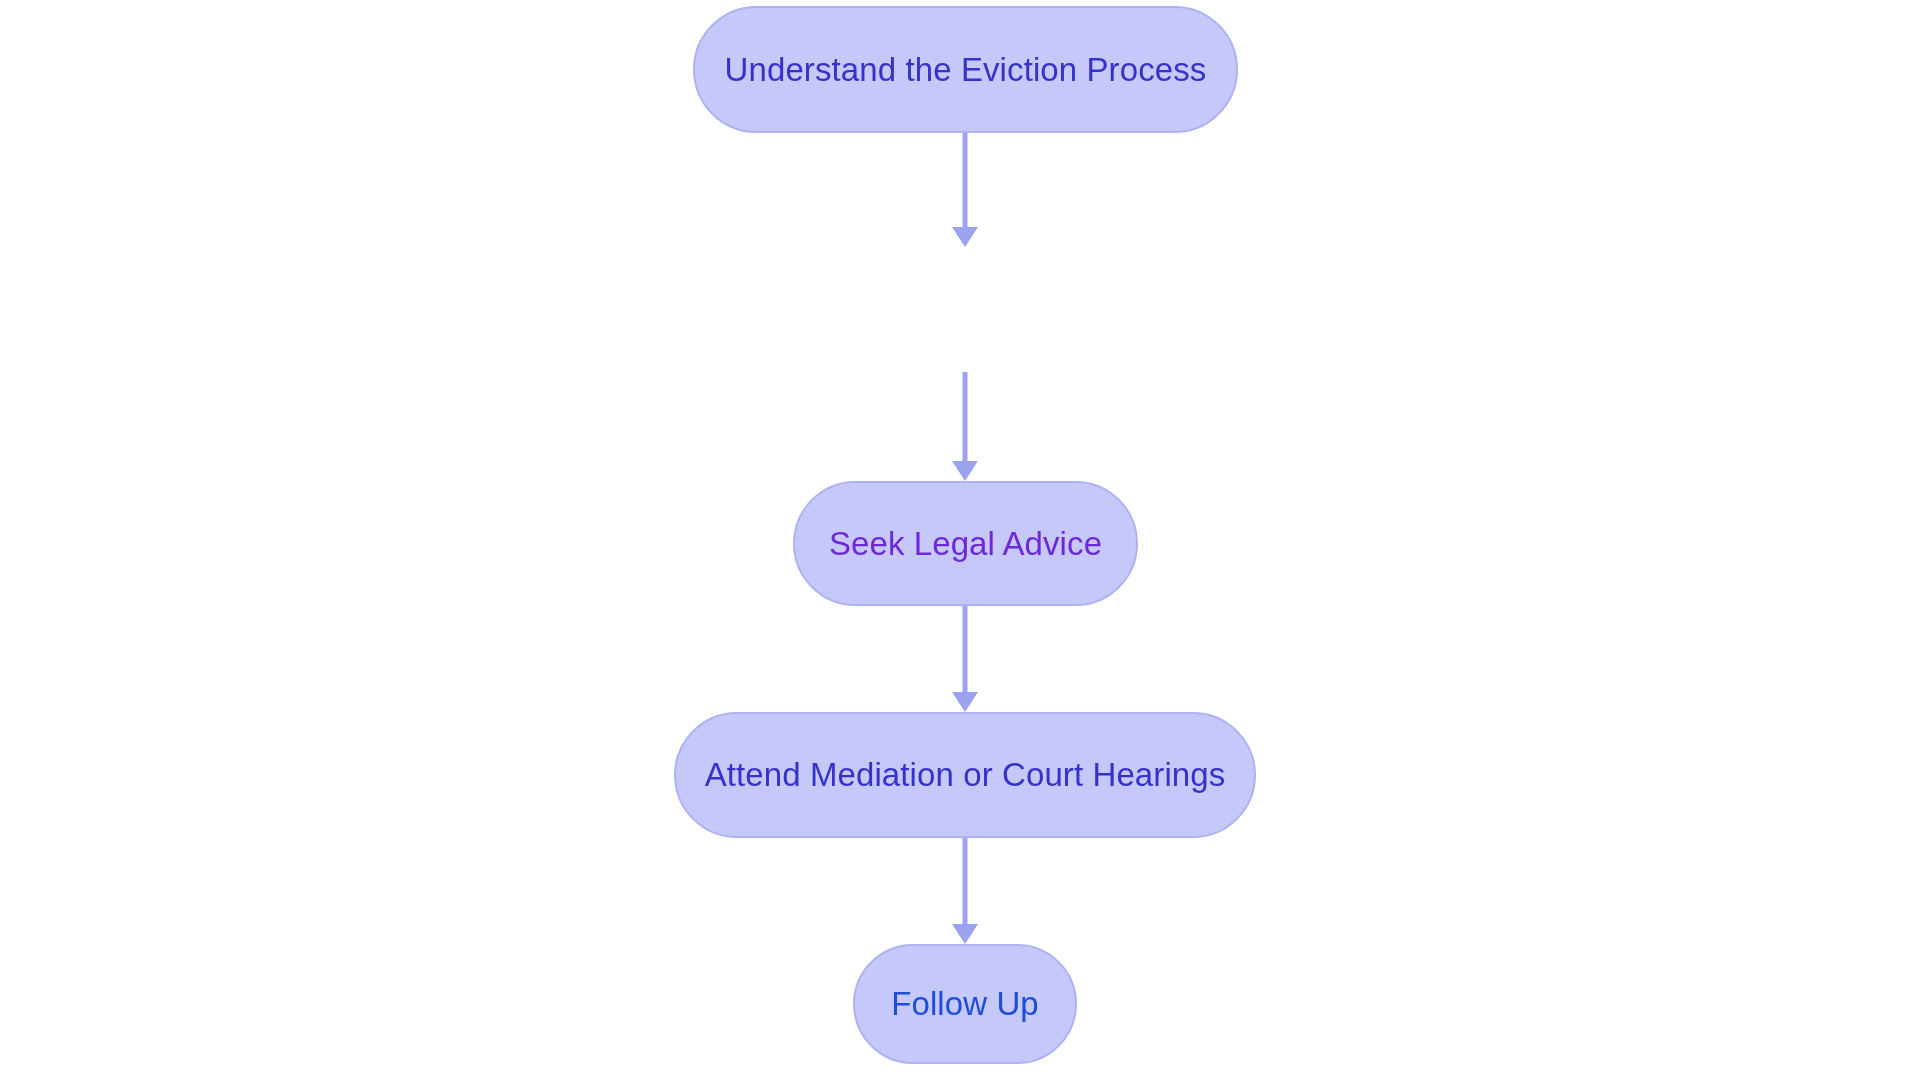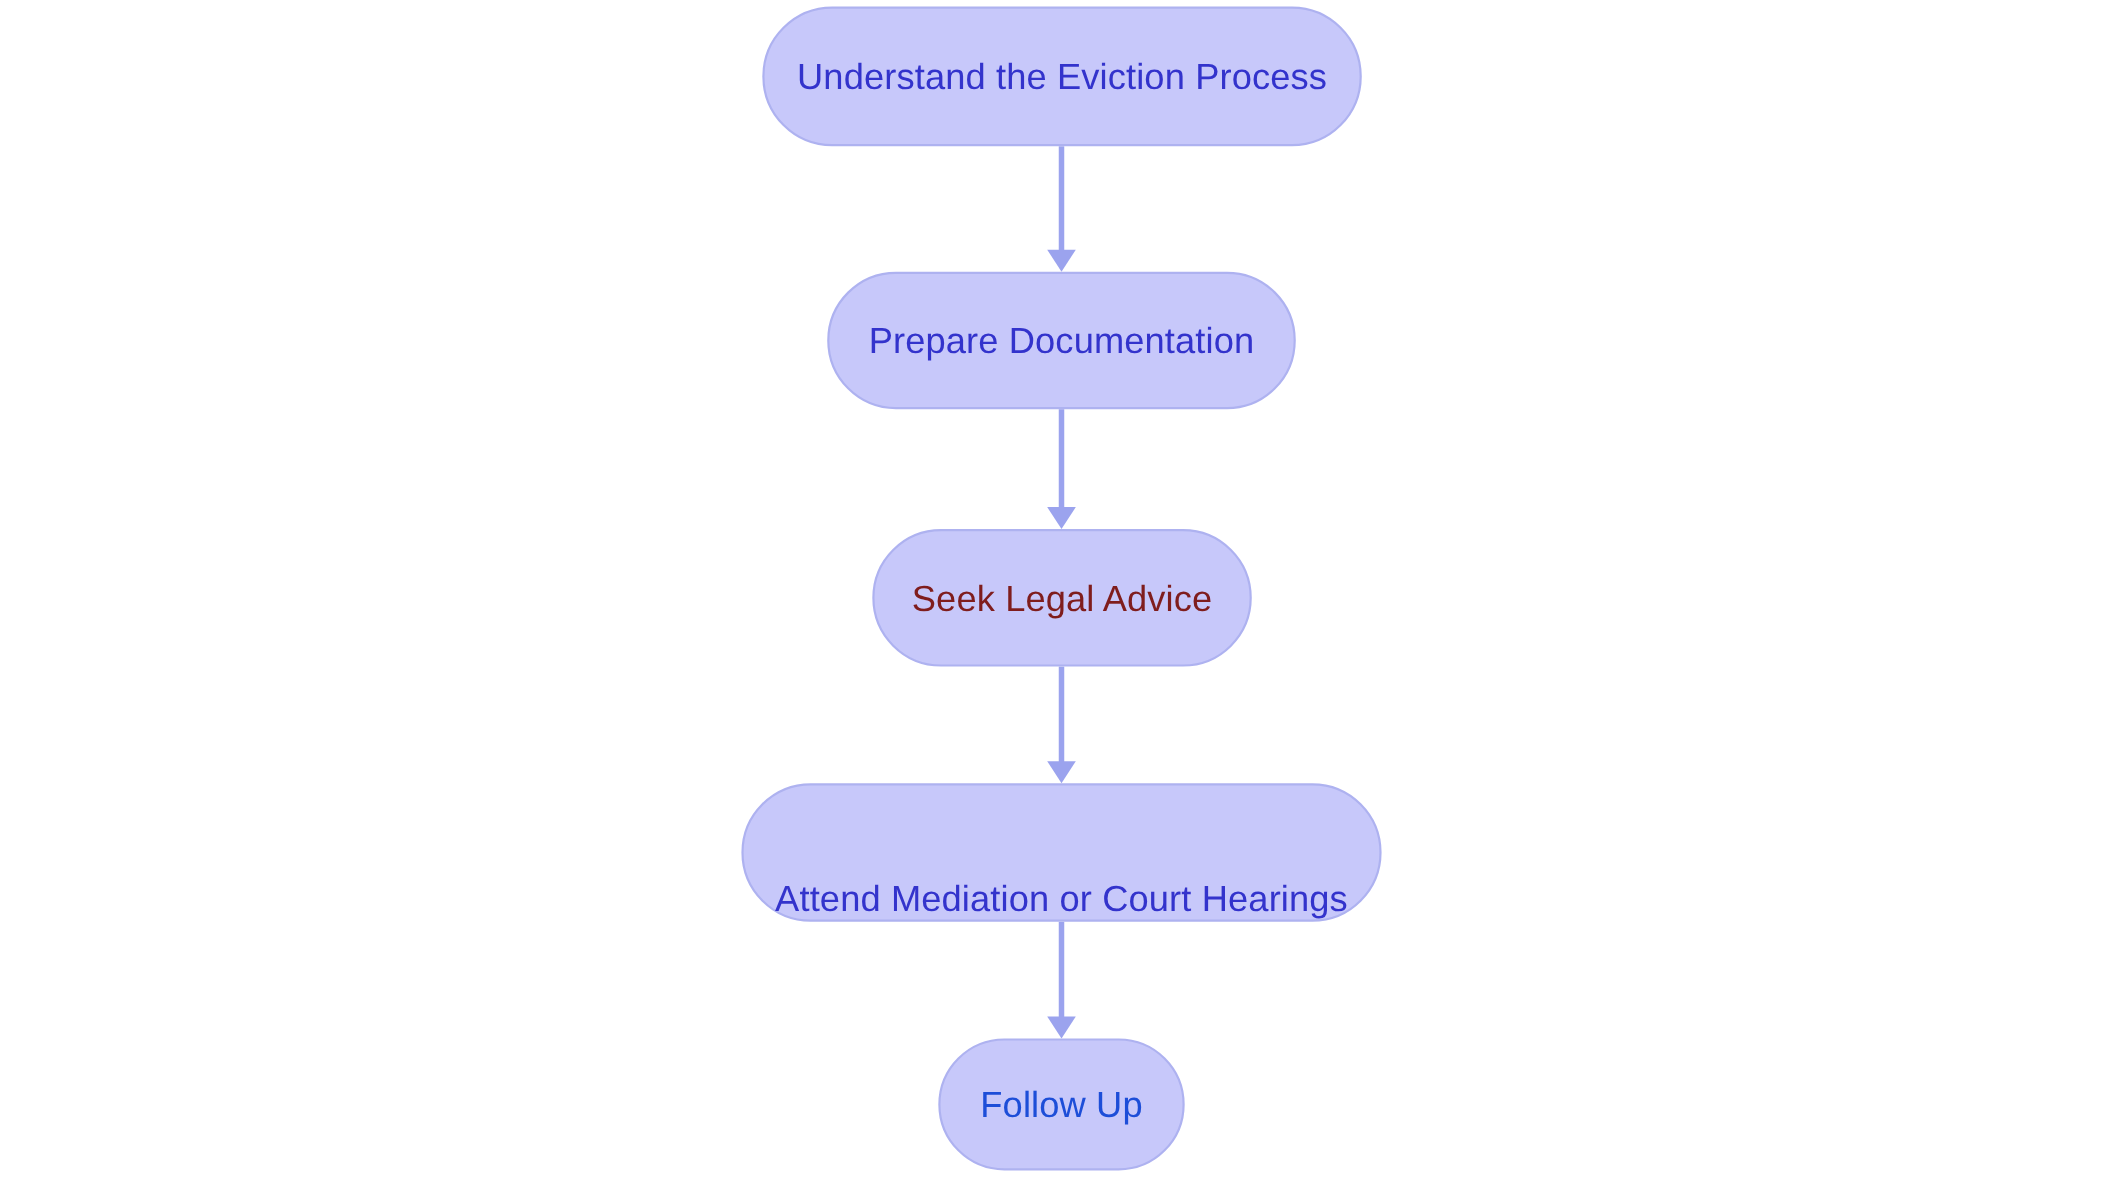--- a/index.html
+++ b/index.html
@@ -76,27 +76,24 @@
       <g>
         <line x1="965" y1="838" x2="965" y2="925" stroke="#9ba3ee" stroke-width="5"></line>
         <polygon points="952,924 978,924 965,944" fill="#9ba3ee"></polygon>
       </g>
     </svg>
 
   <div id="node-layer">
       <div class="node" style="left: 693px; top: 6px; width: 545px; height: 127px; background: rgb(199, 200, 250); border-color: rgb(174, 178, 240);">
         <span class="node-label" style="color: rgb(51, 51, 204);">Understand the Eviction Process</span>
       </div>
-      <div class="node" style="left: 752px; top: 247px; width: 426px; height: 125px; background: rgb(199, 200, 250); border-color: rgb(174, 178, 240);">
-        <span class="node-label" style="color: rgb(51, 51, 204);">Prepare Documentation</span>
+      <div class="node" style="left: 793px; top: 481px; width: 345px; height: 125px; background: rgb(199, 200, 250); border-color: rgb(174, 178, 240);">
+        <span class="node-label" style="color: #6d28d9;">Seek Legal Advice</span>
       </div>
-      <div class="node" style="left: 793px; top: 481px; width: 345px; height: 125px; background: rgb(199, 200, 250); border-color: rgb(174, 178, 240);">
-        <span class="node-label" style="color: #7f1d1d;">Seek Legal Advice</span>
-      </div>
-      <div class="node" style="left: 674px; top: 712px; width: 582px; height: 126px; background: rgb(199, 200, 250); border-color: rgb(174, 178, 240); align-items: flex-end;">
+      <div class="node" style="left: 674px; top: 712px; width: 582px; height: 126px; background: rgb(199, 200, 250); border-color: rgb(174, 178, 240);">
         <span class="node-label" style="color: rgb(51, 51, 204);">Attend Mediation or Court Hearings</span>
       </div>
       <div class="node" style="left: 853px; top: 944px; width: 224px; height: 120px; background: rgb(199, 200, 250); border-color: rgb(174, 178, 240);">
         <span class="node-label" style="color: #1d4ed8;">Follow Up</span>
       </div>
     </div>
 
 </div>
 
 </body></html>

